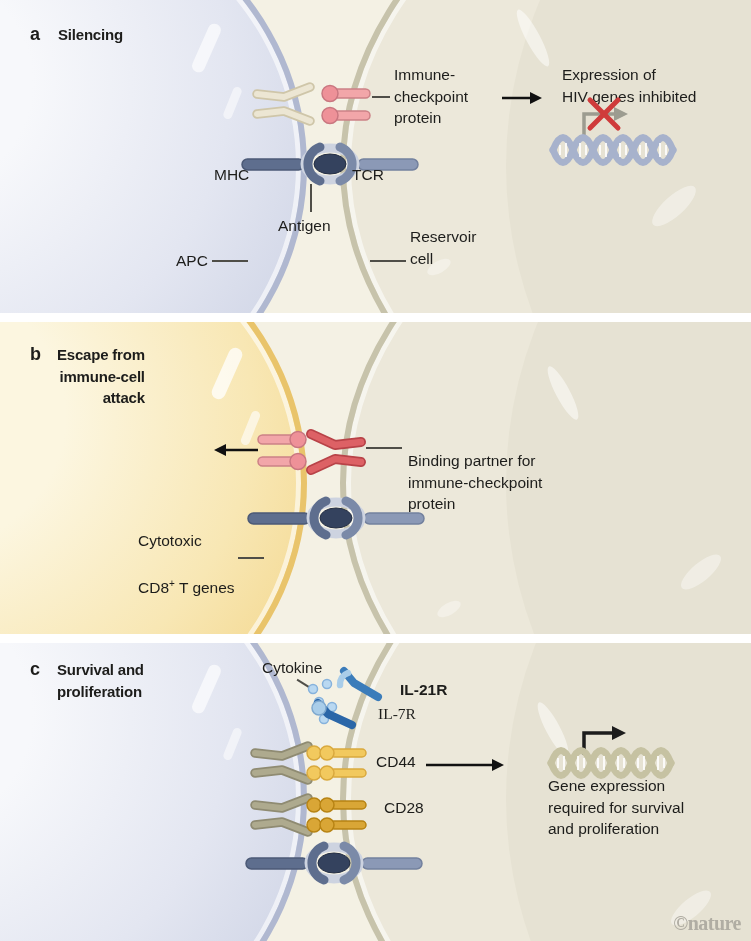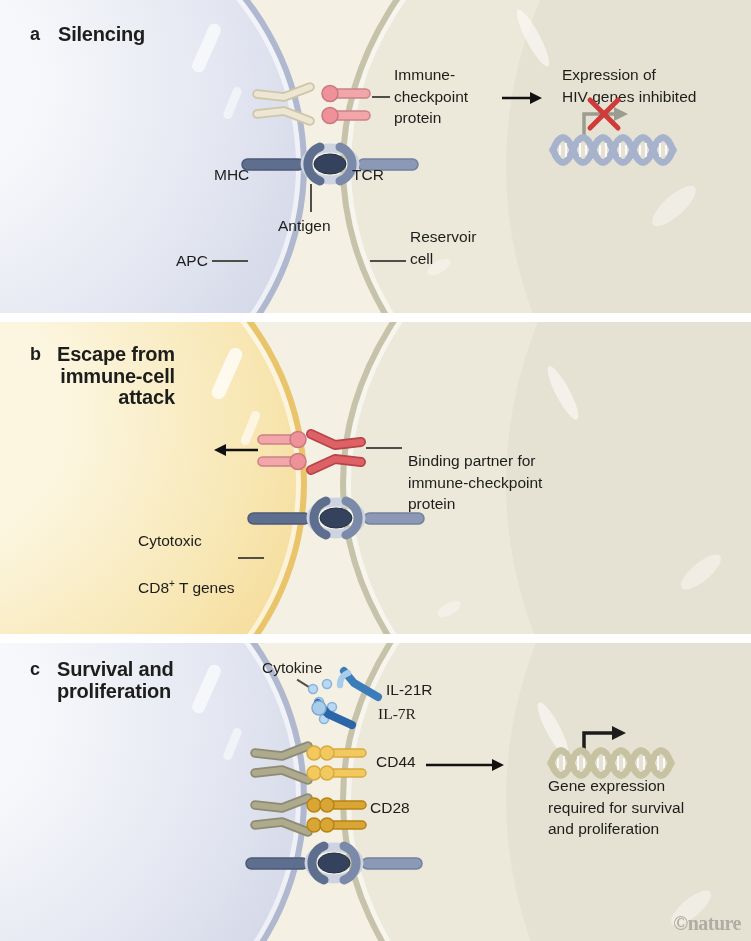--- a/index.html
+++ b/index.html
@@ -9,21 +9,21 @@
   .cell{position:absolute;border-radius:50%;overflow:hidden;}
   .cell-lav{background:radial-gradient(ellipse at 35% 35%,#f7f8fb 22%,#e3e6f1 58%,#c9cfe2 92%);
             border:6px solid #b0b8d0;box-shadow:inset 0 0 0 5px rgba(255,255,255,.6);}
   .cell-yel{background:radial-gradient(ellipse at 35% 38%,#fcf6e0 28%,#f8e7b4 62%,#f2d384 92%);
             border:6px solid #e9c46b;box-shadow:inset 0 0 0 5px rgba(255,255,255,.6);}
   .cell-res{background:#ece8da;border:6px solid #c7c3ab;box-shadow:inset 0 0 0 5px rgba(255,255,255,.55);}
   .inner-reg{position:absolute;border-radius:50%;background:#e6e2d3;}
   .blob{position:absolute;border-radius:50%;background:rgba(255,255,255,.5);}
   .streak{position:absolute;border-radius:10px;background:rgba(255,255,255,.65);}
   .lbl{position:absolute;font-size:15.5px;line-height:21.5px;white-space:pre-line;}
-  .ttl{position:absolute;font-size:20px;font-weight:bold;line-height:21.5px;white-space:pre-line;letter-spacing:-0.2px;}
+  .ttl{position:absolute;font-size:15px;font-weight:bold;line-height:21.5px;white-space:pre-line;letter-spacing:-0.2px;}
   .ltr{position:absolute;font-size:18px;font-weight:bold;}
   .leader{position:absolute;height:1.5px;background:#4f4e48;}
   .leader-v{position:absolute;width:1.5px;background:#4f4e48;}
   .sup{font-size:10px;vertical-align:super;}
   .credit{position:absolute;right:10px;bottom:6px;font-family:"Liberation Serif",serif;
           font-weight:bold;font-size:20px;color:#b0ada3;letter-spacing:-0.5px;}
   svg{position:absolute;overflow:visible;}
 </style>
 </head>
 <body>
@@ -197,21 +197,21 @@
           <circle cx="15" cy="23" r="4.5"></circle>
         <circle cx="28" cy="28" r="4.5"></circle>
           <circle cx="20" cy="40" r="4.5"></circle>
       </g>
     </svg>
 
     <svg style="left:338px;top:26px;" width="44" height="40" viewBox="0 0 44 40">
       <path d="M6,2 L16,14 L40,28" fill="none" stroke="#3b7cba" stroke-width="8" stroke-linecap="round" stroke-linejoin="round"></path>
       <path d="M2,16 A 12,12 0 0 1 10,4" fill="none" stroke="#a9cde9" stroke-width="6.5" stroke-linecap="round"></path>
     </svg>
-    <div class="lbl" style="left:386px;top:36px;">IL-21R</div>
+    <div class="lbl" style="left:400px;top:36px;font-weight:bold;">IL-21R</div>
 
     <svg style="left:310px;top:56px;" width="46" height="38" viewBox="0 0 46 38">
       <path d="M8,4 L18,15 L42,26" fill="none" stroke="#2a66a8" stroke-width="8" stroke-linecap="round" stroke-linejoin="round"></path>
       <circle cx="9" cy="9" r="7" fill="#a9cde9" stroke="#7fa9cf" stroke-width="1.5"></circle>
     </svg>
     <div class="lbl" style="left:378px;top:60px;font-family:Liberation Serif, serif;">IL-7R</div>
 
     <svg style="left:252px;top:100px;" width="62" height="42" viewBox="0 0 62 42">
       <path d="M3,10 L30,13 L56,3" fill="none" stroke="#8f8b72" stroke-width="9.5" stroke-linecap="round" stroke-linejoin="round"></path>
       <path d="M3,10 L30,13 L56,3" fill="none" stroke="#aeaa8e" stroke-width="6" stroke-linecap="round" stroke-linejoin="round"></path>
@@ -243,21 +243,21 @@
     <svg style="left:306px;top:154px;" width="62" height="36" viewBox="0 0 62 36">
       <rect x="24" y="4" width="36" height="8" rx="4" fill="#d9a636" stroke="#b78313" stroke-width="1.5"></rect>
       <rect x="24" y="24" width="36" height="8" rx="4" fill="#d9a636" stroke="#b78313" stroke-width="1.5"></rect>
       <g fill="#d9a636" stroke="#b78313" stroke-width="1.5">
         <circle cx="8" cy="8" r="7"></circle>
           <circle cx="21" cy="8" r="7"></circle>
           <circle cx="8" cy="28" r="7"></circle>
           <circle cx="21" cy="28" r="7"></circle>
       </g>
     </svg>
-    <div class="lbl" style="left:370px;top:154px;">CD28</div>
+    <div class="lbl" style="left:384px;top:154px;">CD28</div>
 
     <svg style="left:244px;top:196px;" width="180" height="46" viewBox="0 0 180 46">
       <rect x="2" y="19" width="62" height="11" rx="5.5" fill="#5e6e8e" stroke="#4c5a77" stroke-width="1.5"></rect>
       <rect x="118" y="19" width="60" height="11" rx="5.5" fill="#8b99b6" stroke="#73819e" stroke-width="1.5"></rect>
       <ellipse cx="90" cy="24" rx="25" ry="16" fill="none" stroke="#cdd3e0" stroke-width="9"></ellipse>
       <path d="M 80,7 A 18,18 0 0 0 80,41" fill="none" stroke="#5e6e8e" stroke-width="9" stroke-linecap="round"></path>
       <path d="M 100,7 A 18,18 0 0 1 100,41" fill="none" stroke="#7b8aa8" stroke-width="9" stroke-linecap="round"></path>
       <ellipse cx="90" cy="24" rx="16" ry="10" fill="#34425e" stroke="#252f44"></ellipse>
     </svg>
 

